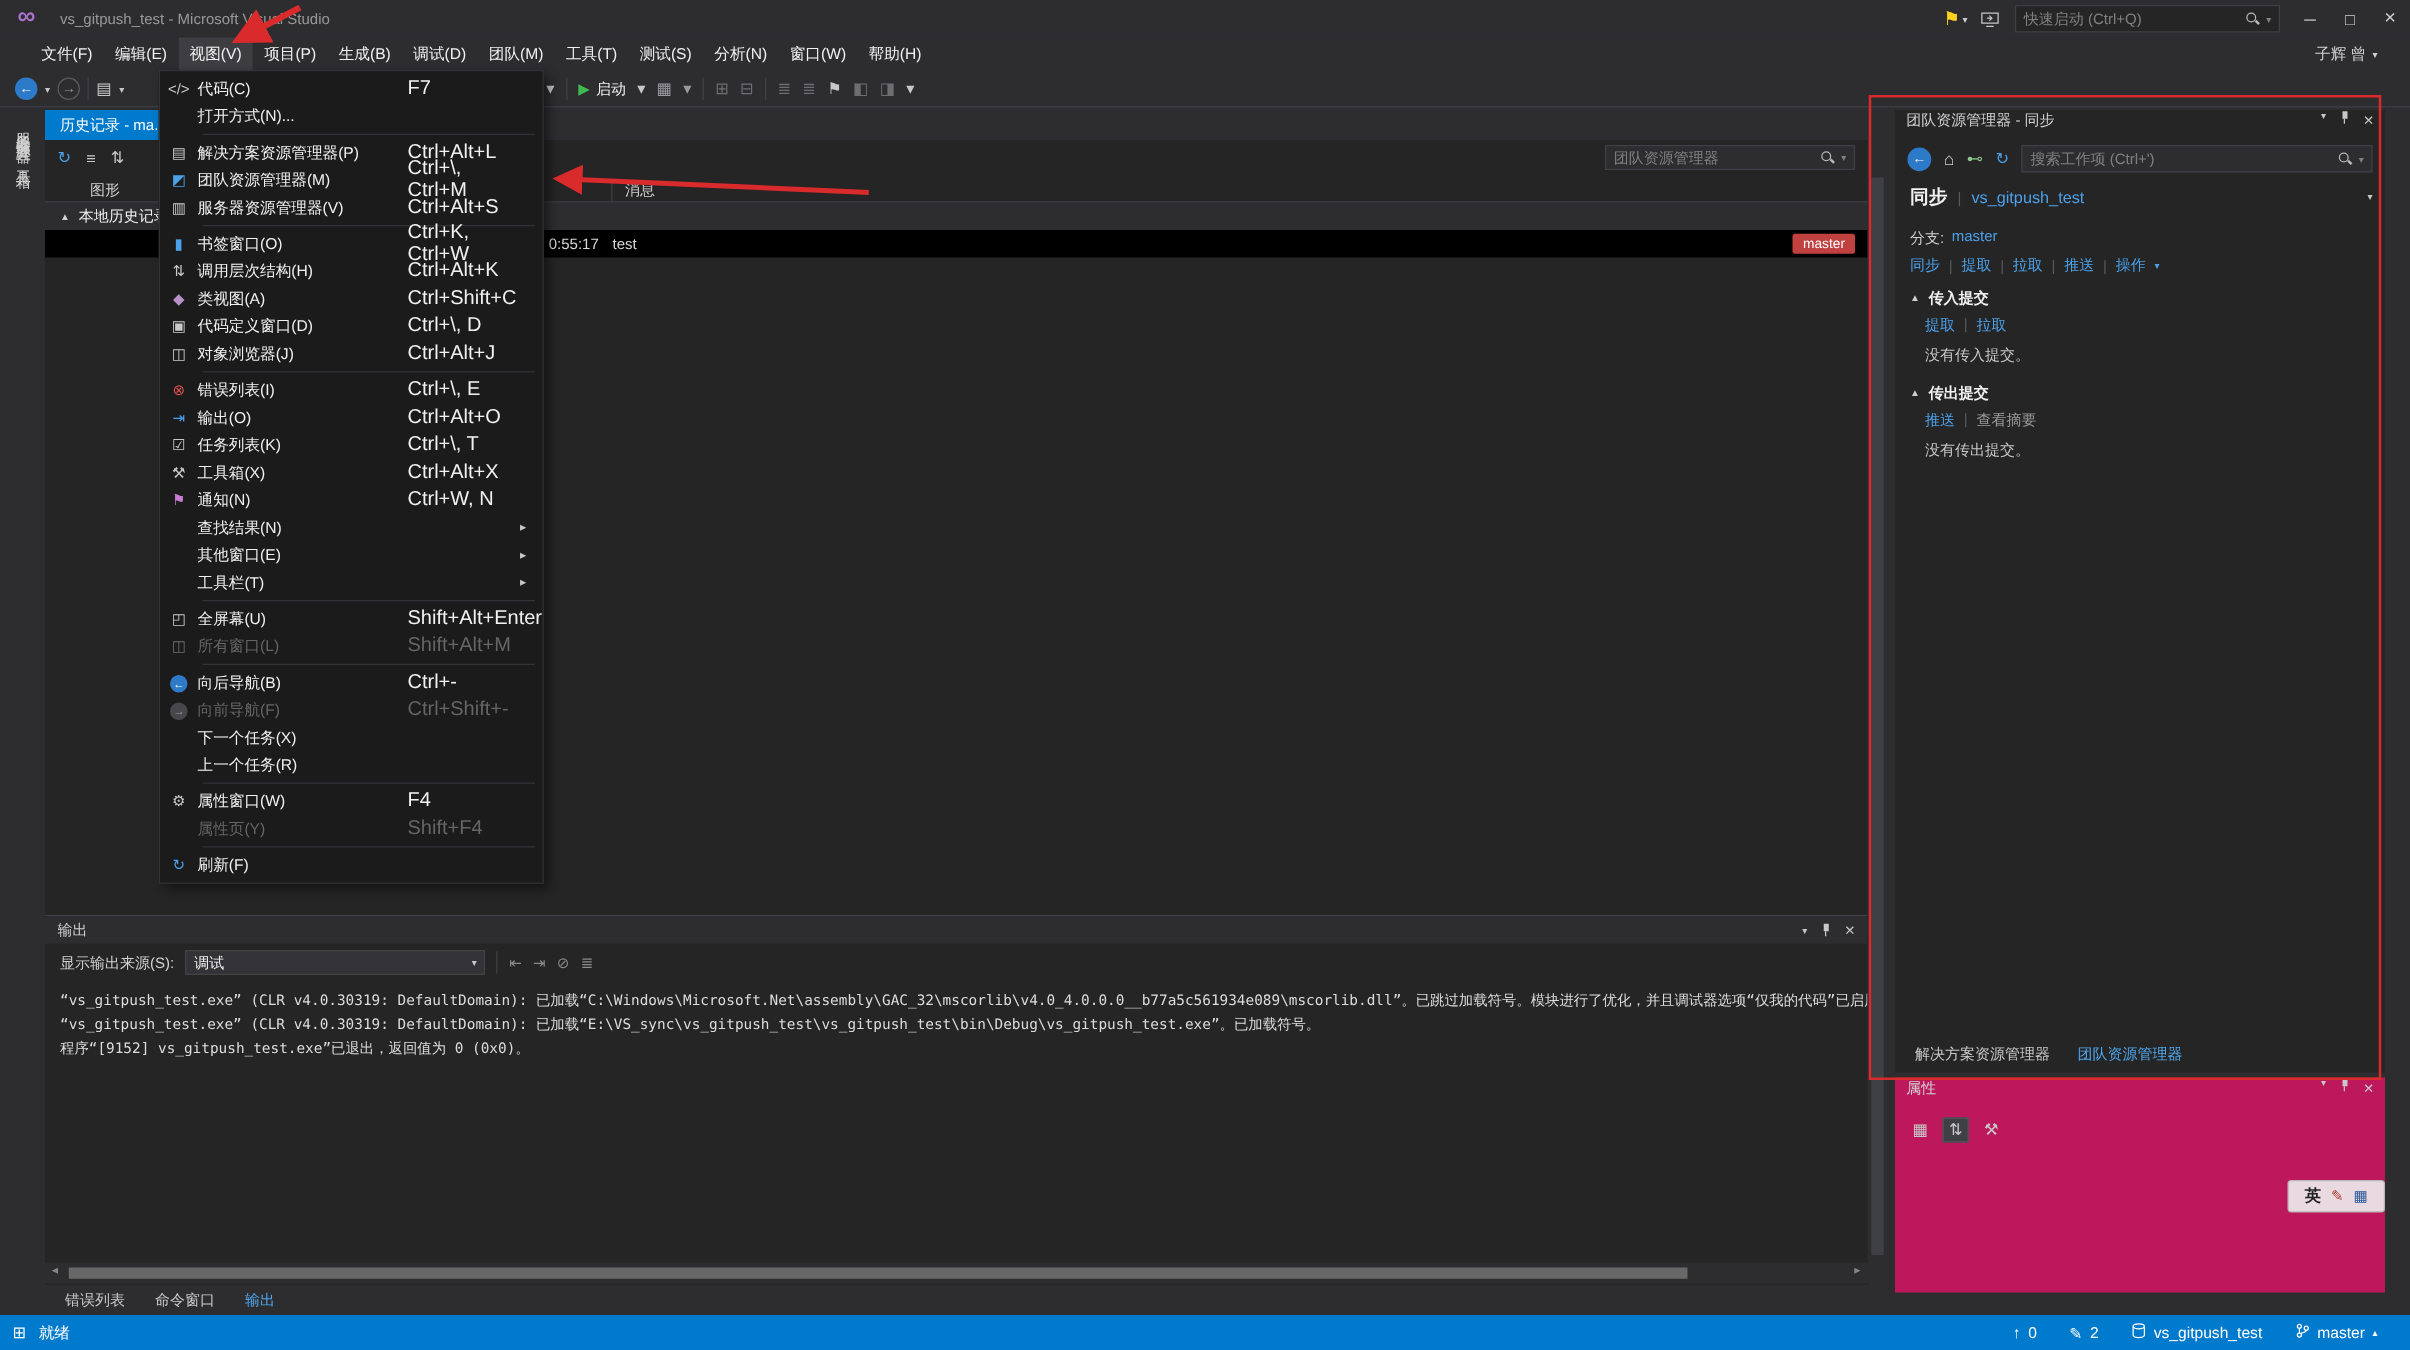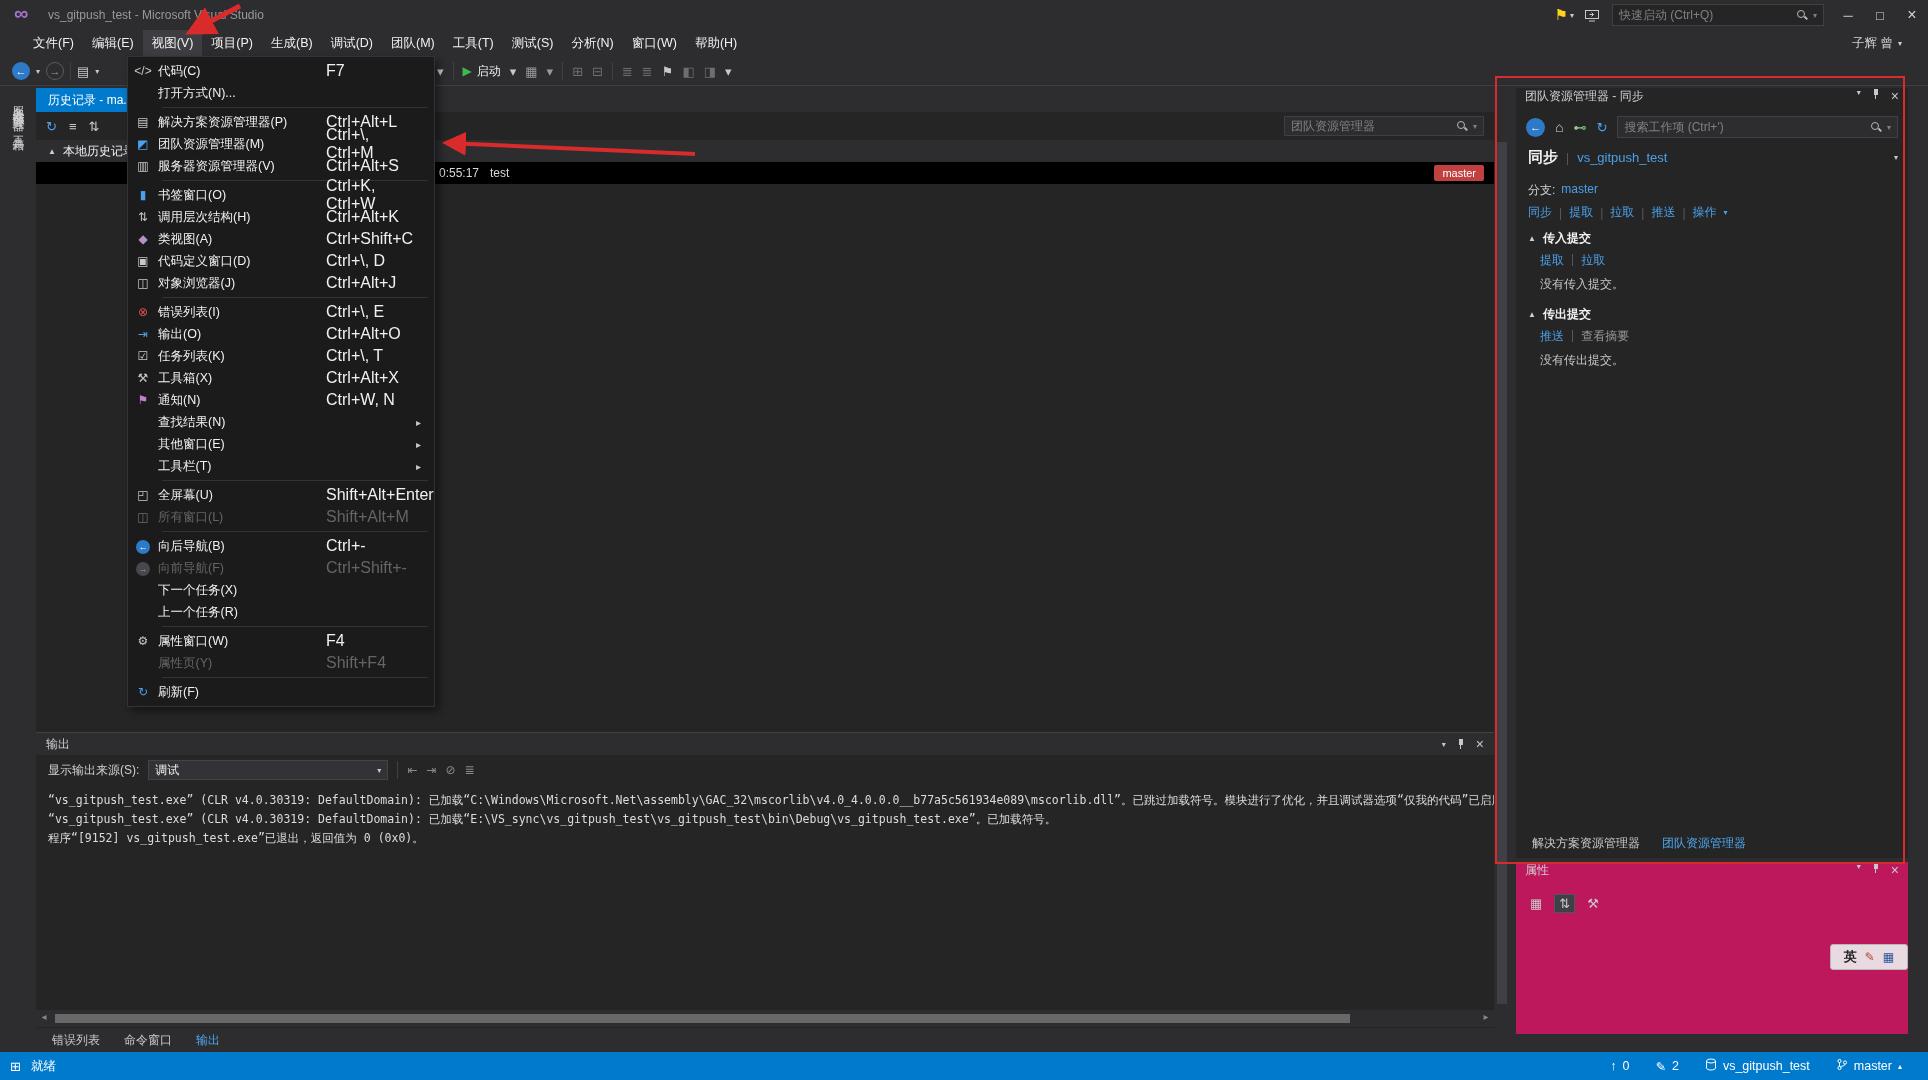--- a/index.html
+++ b/index.html
@@ -254,20 +254,24 @@
     <span class="ht-icon" style="color:#4ba0e8">↻</span>
     <span class="ht-icon">≡</span>
     <span class="ht-icon">⇅</span>
     <div class="filter-box">
       <span class="fb-text">团队资源管理器</span>
       <span class="mag-icon"></span>
       <span class="fb-caret">▾</span>
     </div>
   </div>
   <div class="hist-body">
+    <div class="hist-colheader">
+      <span class="col-graph">图形</span>
+      <span class="col-msg">消息</span>
+    </div>
     <div class="hist-section">
       <span class="sec-arrow">▲</span>
       <span>本地历史记录</span>
     </div>
     <div>
         <div class="hist-row selected">
           <span class="hr-time">0:55:17</span>
           <span class="hr-msg">test</span>
           <span class="hr-badge">master</span>
         </div>

